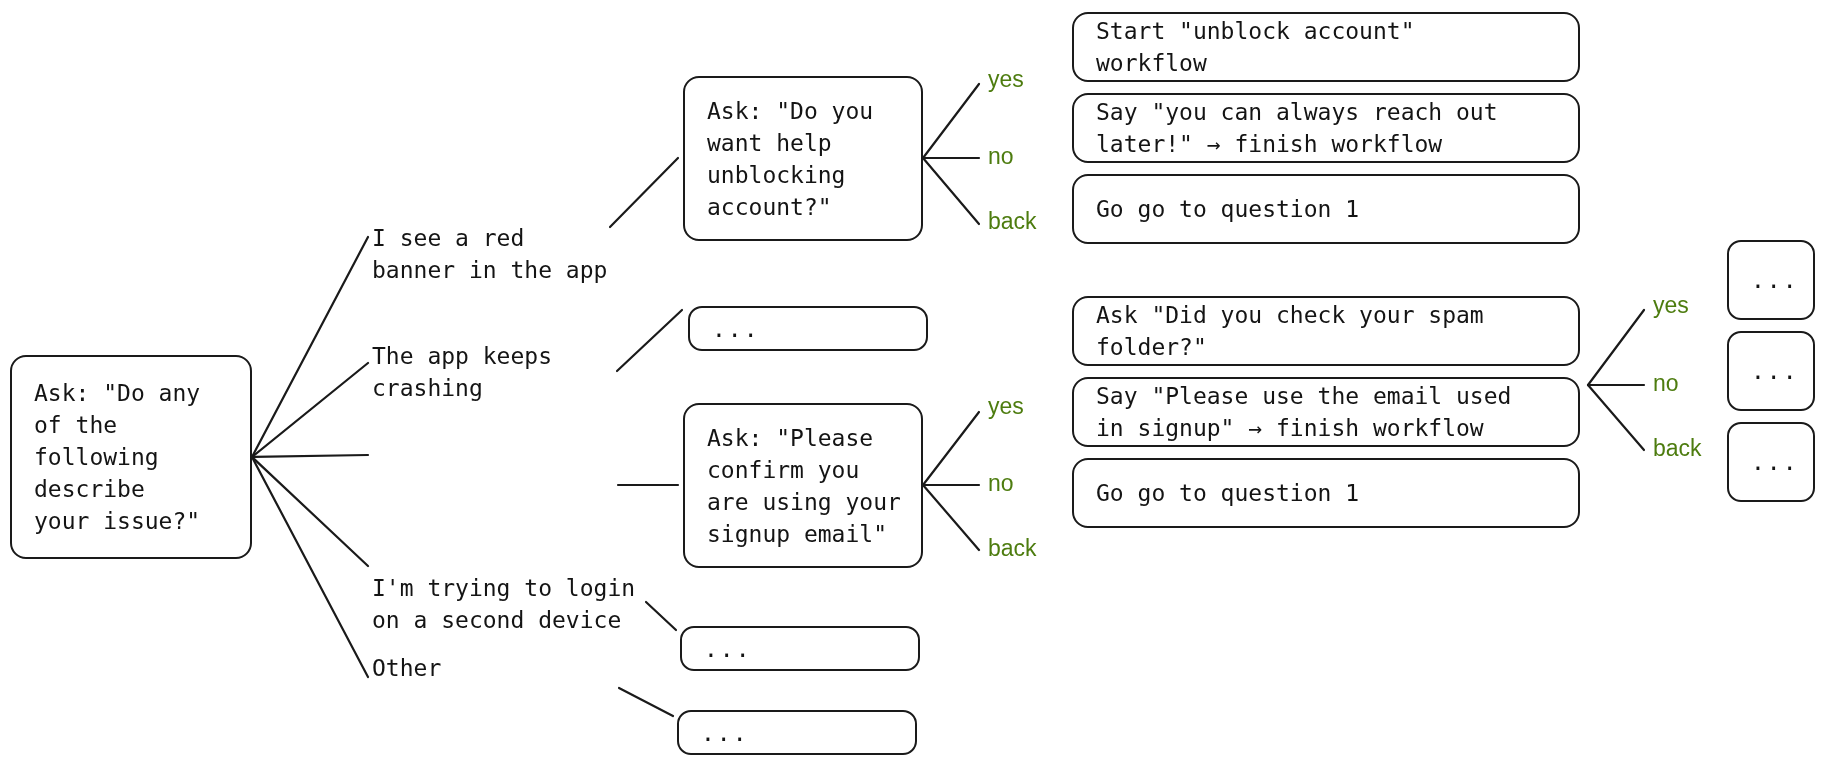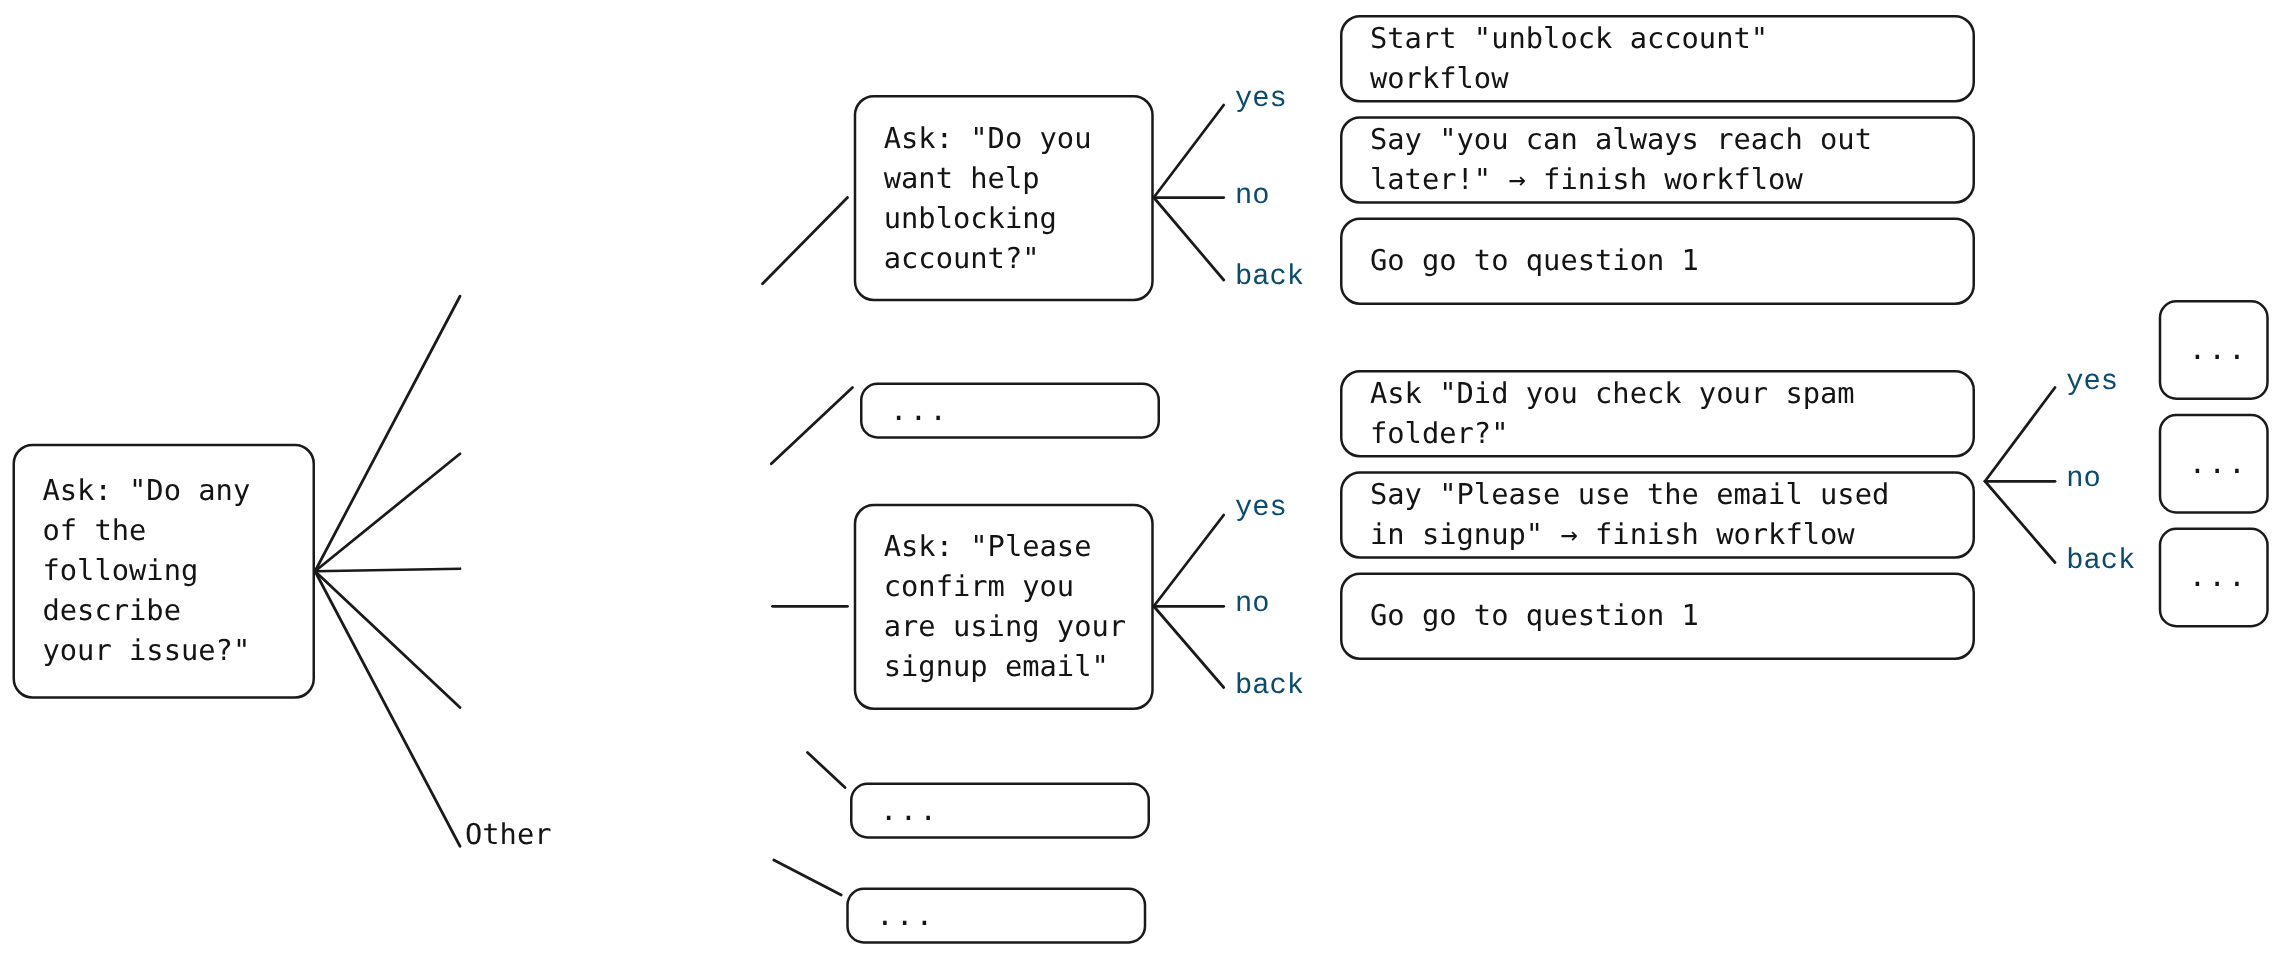--- a/index.html
+++ b/index.html
@@ -50,24 +50,24 @@
   .branch-label {
     position: absolute;
     font-family: "DejaVu Sans Mono", "Liberation Mono", monospace;
     font-size: 23px;
     line-height: 32px;
     color: #141414;
     white-space: pre;
   }
   .edge-label {
     position: absolute;
-    font-family: Liberation Mono, monospace;
+    font-family: Liberation Sans, sans-serif;
     font-size: 23px;
     line-height: 26px;
-    color: #0c4a6e;
+    color: #4d7c0f;
     white-space: pre;
   }
 </style>
 </head>
 <body>
 
 <div id="canvas">
 
   <svg class="edges" viewBox="0 0 1828 784">
     <g stroke="#1a1a1a" stroke-width="2.2" fill="none" stroke-linecap="round">
@@ -99,20 +99,26 @@
   </svg>
 
   <div class="node" style="left:10px; top:355px; width:242px; height:204px;">
     <span class="txt">Ask: "Do any
 of the
 following
 describe
 your issue?"</span>
   </div>
 
+  <div class="branch-label" style="left:372px; top:222px;">I see a red
+banner in the app</div>
+  <div class="branch-label" style="left:372px; top:340px;">The app keeps
+crashing</div>
+  <div class="branch-label" style="left:372px; top:572px;">I'm trying to login
+on a second device</div>
   <div class="branch-label" style="left:372px; top:652px;">Other</div>
 
   <div class="node" style="left:683px; top:76px; width:240px; height:165px;">
     <span class="txt">Ask: "Do you
 want help
 unblocking
 account?"</span>
   </div>
 
   <div class="node ellipsis" style="left:688px; top:306px; width:240px; height:45px;">

